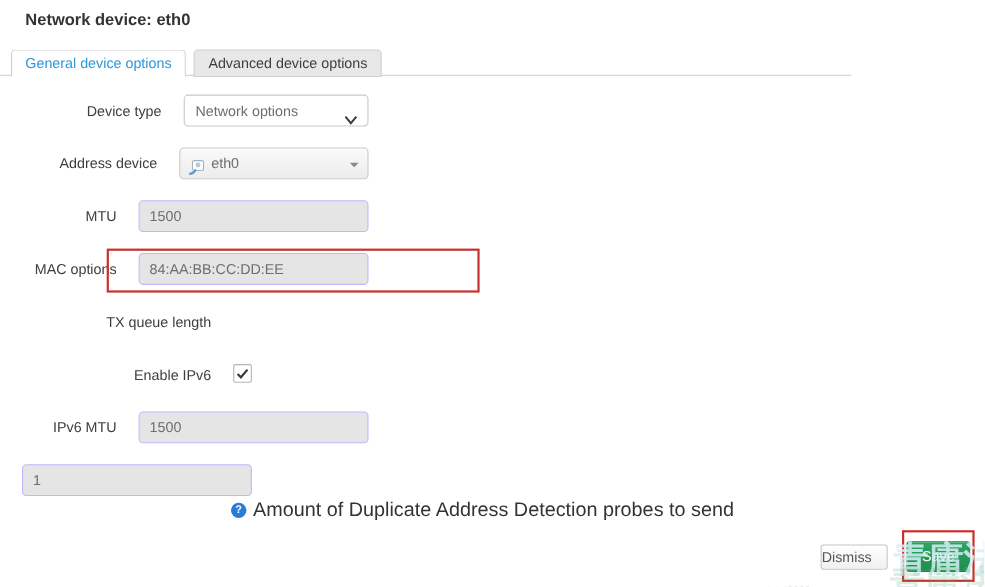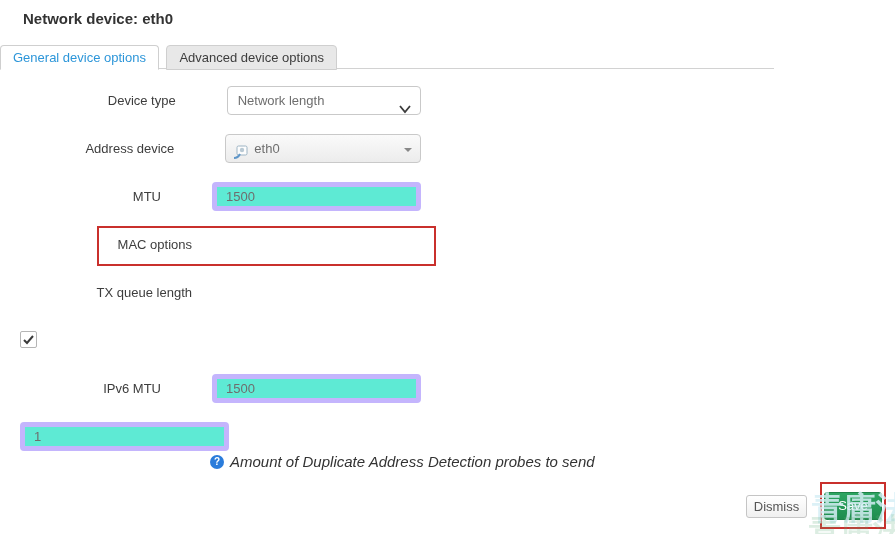--- a/index.html
+++ b/index.html
@@ -3,57 +3,57 @@
 <meta charset="utf-8">
 <style>
   * { margin:0; padding:0; box-sizing:border-box; }
   html,body { background:#fff; }
   body { font-family:"Liberation Sans", sans-serif; }
   .screen { position:relative; width:895px; height:534px; background:#fff; overflow:hidden; }
 
   .page-title { position:absolute; left:11px; top:10px; font-size:15px; font-weight:bold; color:#333;margin-left:12px; }
 
   
-  .tabbar { position:absolute; left:0; top:44px; width:774px; height:25px; border-bottom:1px solid #d2d2d2; }
+  .tabbar { position:absolute; left:0; top:44px; width:774px; height:25px; border-bottom:1px solid #d2d2d2; padding-left:10px; }
   .tab { display:inline-block; vertical-align:bottom; height:25px; line-height:23px; padding:0 12px; font-size:13px;
          border:1px solid #cfcfcf; border-radius:4px 4px 0 0; margin-right:3px; position:relative; top:1px; cursor:default; }
   .tab.active { background:#fff; color:#2d96d9; border-bottom-color:#fff; }
   .tab.inactive { background:#e8e8e8; color:#3d3d3d; }
 
   
-  .row { position:absolute; left:0; width:421px; height:29px; display:flex;gap:31px; }
+  .row { position:absolute; left:0; width:335px; height:29px; display:flex; }
   .row-label { width:192px; text-align:right; font-size:13px; color:#3d3d3d; line-height:29px; }
   .control { margin-left:20px; width:209px; height:29px; }
 
   .sel { position:relative; border:1px solid #c9c9c9; border-radius:4px; background:#fff;
          font-size:13px; color:#6e6e6e; line-height:27px; padding:0 24px 0 10px; cursor:pointer; }
   .sel .chev { position:absolute; right:9px; top:9px; }
 
   .sel2 { position:relative; border:1px solid #c9c9c9; border-radius:4px;
           background:linear-gradient(#fafafa,#ececec);
           font-size:13px; color:#6e6e6e; line-height:27px; padding:0 34px 0 28px; cursor:pointer; }
   .sel2 .devicon { position:absolute; left:7px; top:7px; }
   .sel2 .caret { position:absolute; right:8px; top:13px; width:0; height:0;
                  border-left:4px solid transparent; border-right:4px solid transparent; border-top:4px solid #888; }
 
-  .txt { width:209px; height:29px; border:5px solid #c4b5fd; border-radius:4px; padding:0 9px;
-         font-family:"Liberation Sans", sans-serif; font-size:13px; color:#6e6e6e; background:#5eead4; outline:none; }
+  .txt { width:209px; height:29px; border:1px solid #c4b5fd; border-radius:4px; padding:0 9px;
+         font-family:"Liberation Sans", sans-serif; font-size:13px; color:#6e6e6e; background:#e5e5e5; outline:none; }
 
   .checkbox { width:17px; height:17px; margin:5px 0 0 20px; border:1px solid #b5b5b5; border-radius:2px;
               background:#fff; display:flex; align-items:center; justify-content:center; cursor:pointer; }
 
   .help-row { position:absolute; left:210px; top:453px; display:flex; align-items:center; }
   .help-badge { width:14px; height:14px; border-radius:50%; background:#2a7cdb; color:#fff;
                 font-size:10px; font-weight:bold; text-align:center; line-height:14px; flex:0 0 14px; }
-  .help-text { margin-left:6px; font-size:15px; color:#333;font-style:italic; }
+  .help-text { margin-left:6px; font-size:18px; color:#333; }
 
   
   .btn-dismiss { position:absolute; left:746px; top:495px; width:61px; height:23px; border:1px solid #c5c5c5;
                  border-radius:3px; background:linear-gradient(#ffffff,#f0f0f0); color:#555; font-size:13px;
-                 line-height:21px; text-align:center; cursor:pointer; }
+                 line-height:21px; cursor:pointer; }
   .btn-save { position:absolute; left:824px; top:492px; width:58px; height:28px; border:1px solid #1d8247;
               border-radius:3px; background:linear-gradient(#2da562,#1f8d4e); color:#fff; font-size:13px;
               line-height:26px; text-align:center; cursor:pointer; }
 
   
   .hl { position:absolute; border:2px solid #c9302c; pointer-events:none; z-index:5; }
   .hl-mac  { left:97px;  top:226px; width:339px; height:40px; }
   .hl-save { left:820px; top:482px; width:66px;  height:47px; }
 
   
@@ -70,21 +70,21 @@
   <div class="page-title">Network device: eth0</div>
 
   <div class="tabbar">
     <div class="tab active">General device options</div>
     <div class="tab inactive">Advanced device options</div>
   </div>
 
   <div class="row" style="top:86px">
     <div class="row-label">Device type</div>
     <div class="control sel">
-      <span>Network length</span>
+      <span>Network options</span>
       <span class="chev">
         <svg width="12" height="9" viewBox="0 0 12 9">
             <polyline points="1,1 6,7 11,1" fill="none" stroke="#3c3c3c" stroke-width="1.8"></polyline>
           </svg>
       </span>
     </div>
   </div>
 
   <div class="row" style="top:134px">
     <div class="row-label">Address device</div>
@@ -101,27 +101,29 @@
     </div>
   </div>
 
   <div class="row" style="top:182px">
     <div class="row-label">MTU</div>
     <div class="control"><input class="txt" value="1500" style=""></div>
   </div>
 
   <div class="row" style="top:230px">
     <div class="row-label">MAC options</div>
+    <div class="control"><input class="txt" value="84:AA:BB:CC:DD:EE" style=""></div>
   </div>
 
   <div class="row" style="top:278px">
     <div class="row-label">TX queue length</div>
   </div>
 
   <div class="row" style="top:326px">
+    <div class="row-label">Enable IPv6</div>
     <div class="checkbox">
       <svg width="11" height="10" viewBox="0 0 11 10">
           <polyline points="1,5 4,8 10,1" fill="none" stroke="#3a3a3a" stroke-width="2"></polyline>
         </svg>
     </div>
   </div>
 
   <div class="row" style="top:374px">
     <div class="row-label">IPv6 MTU</div>
     <div class="control"><input class="txt" value="1500" style=""></div>

